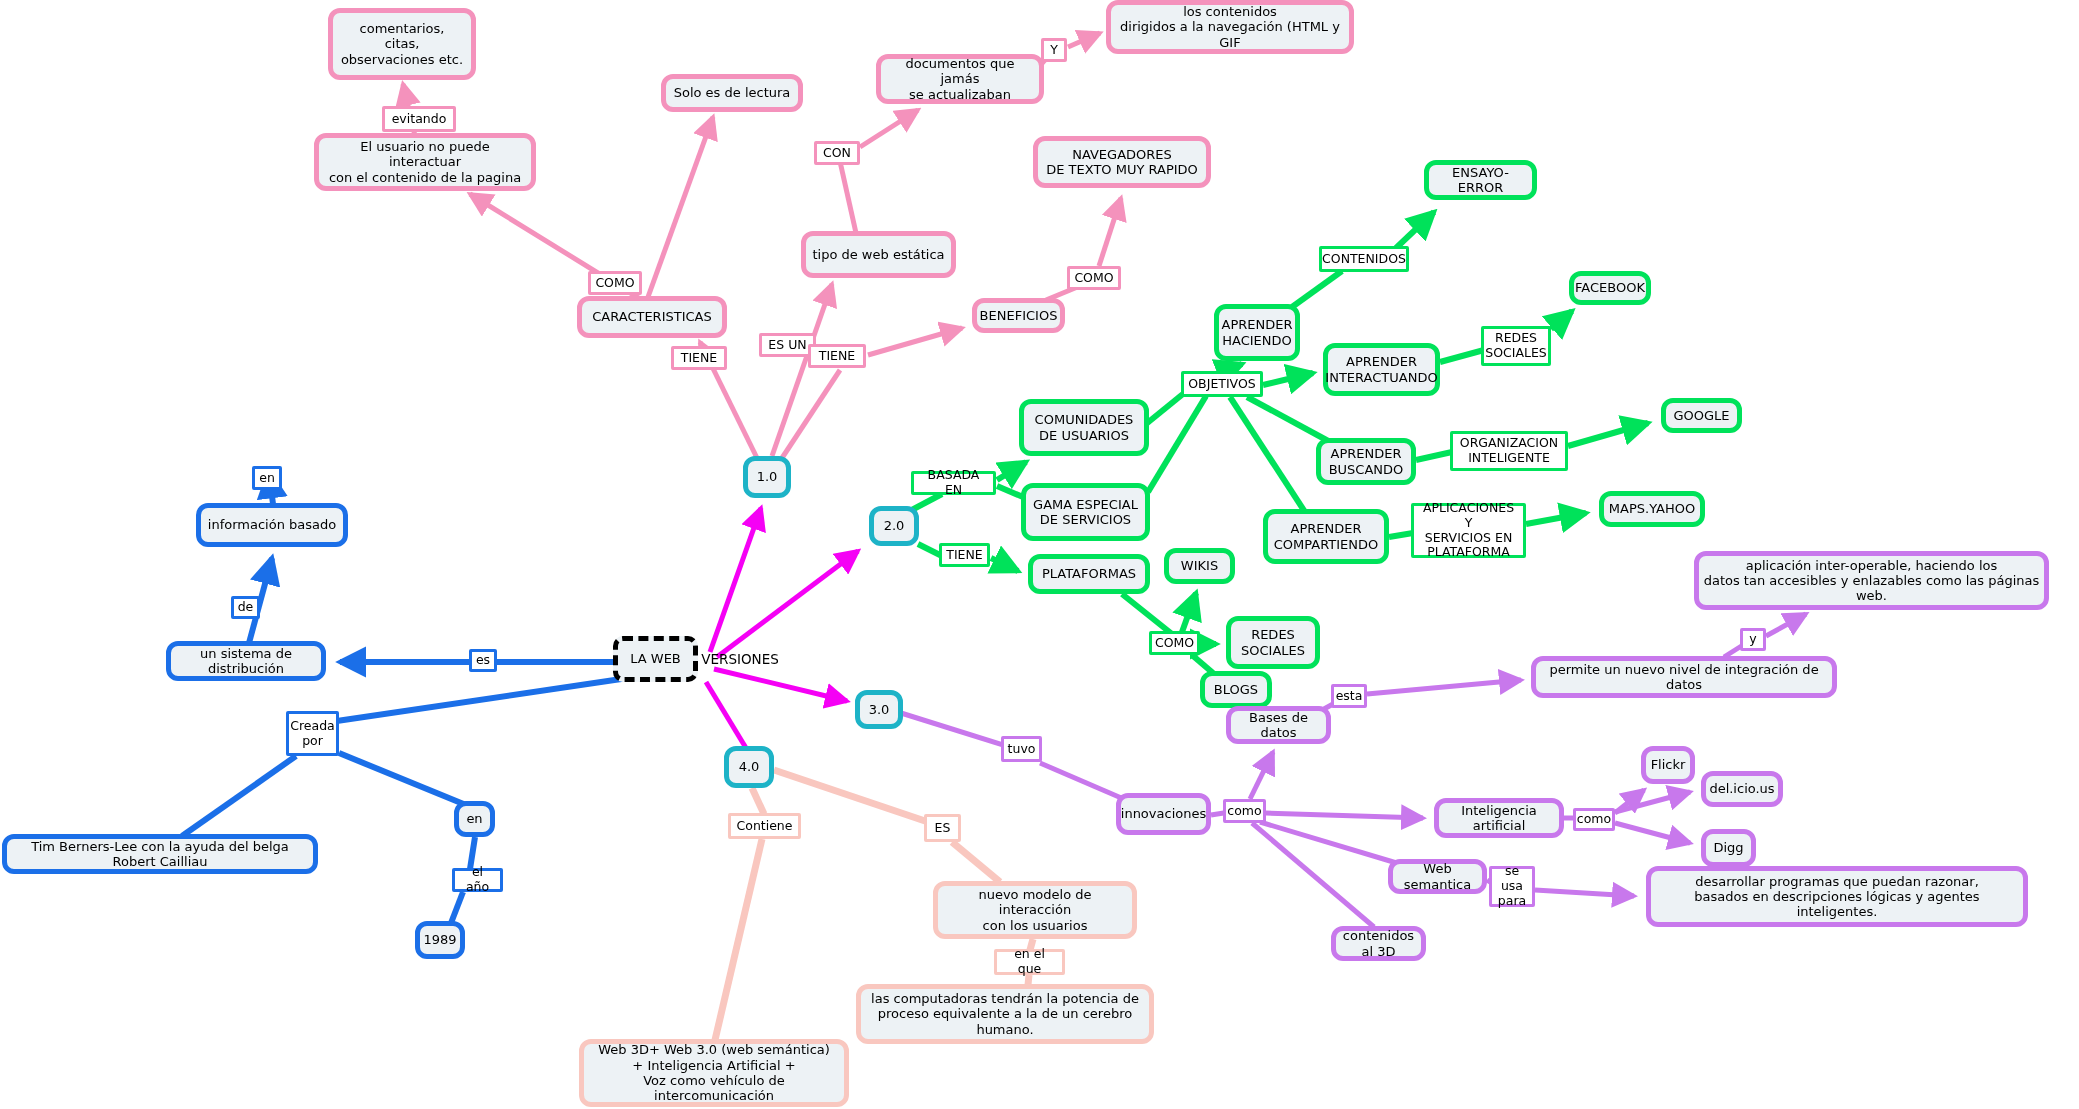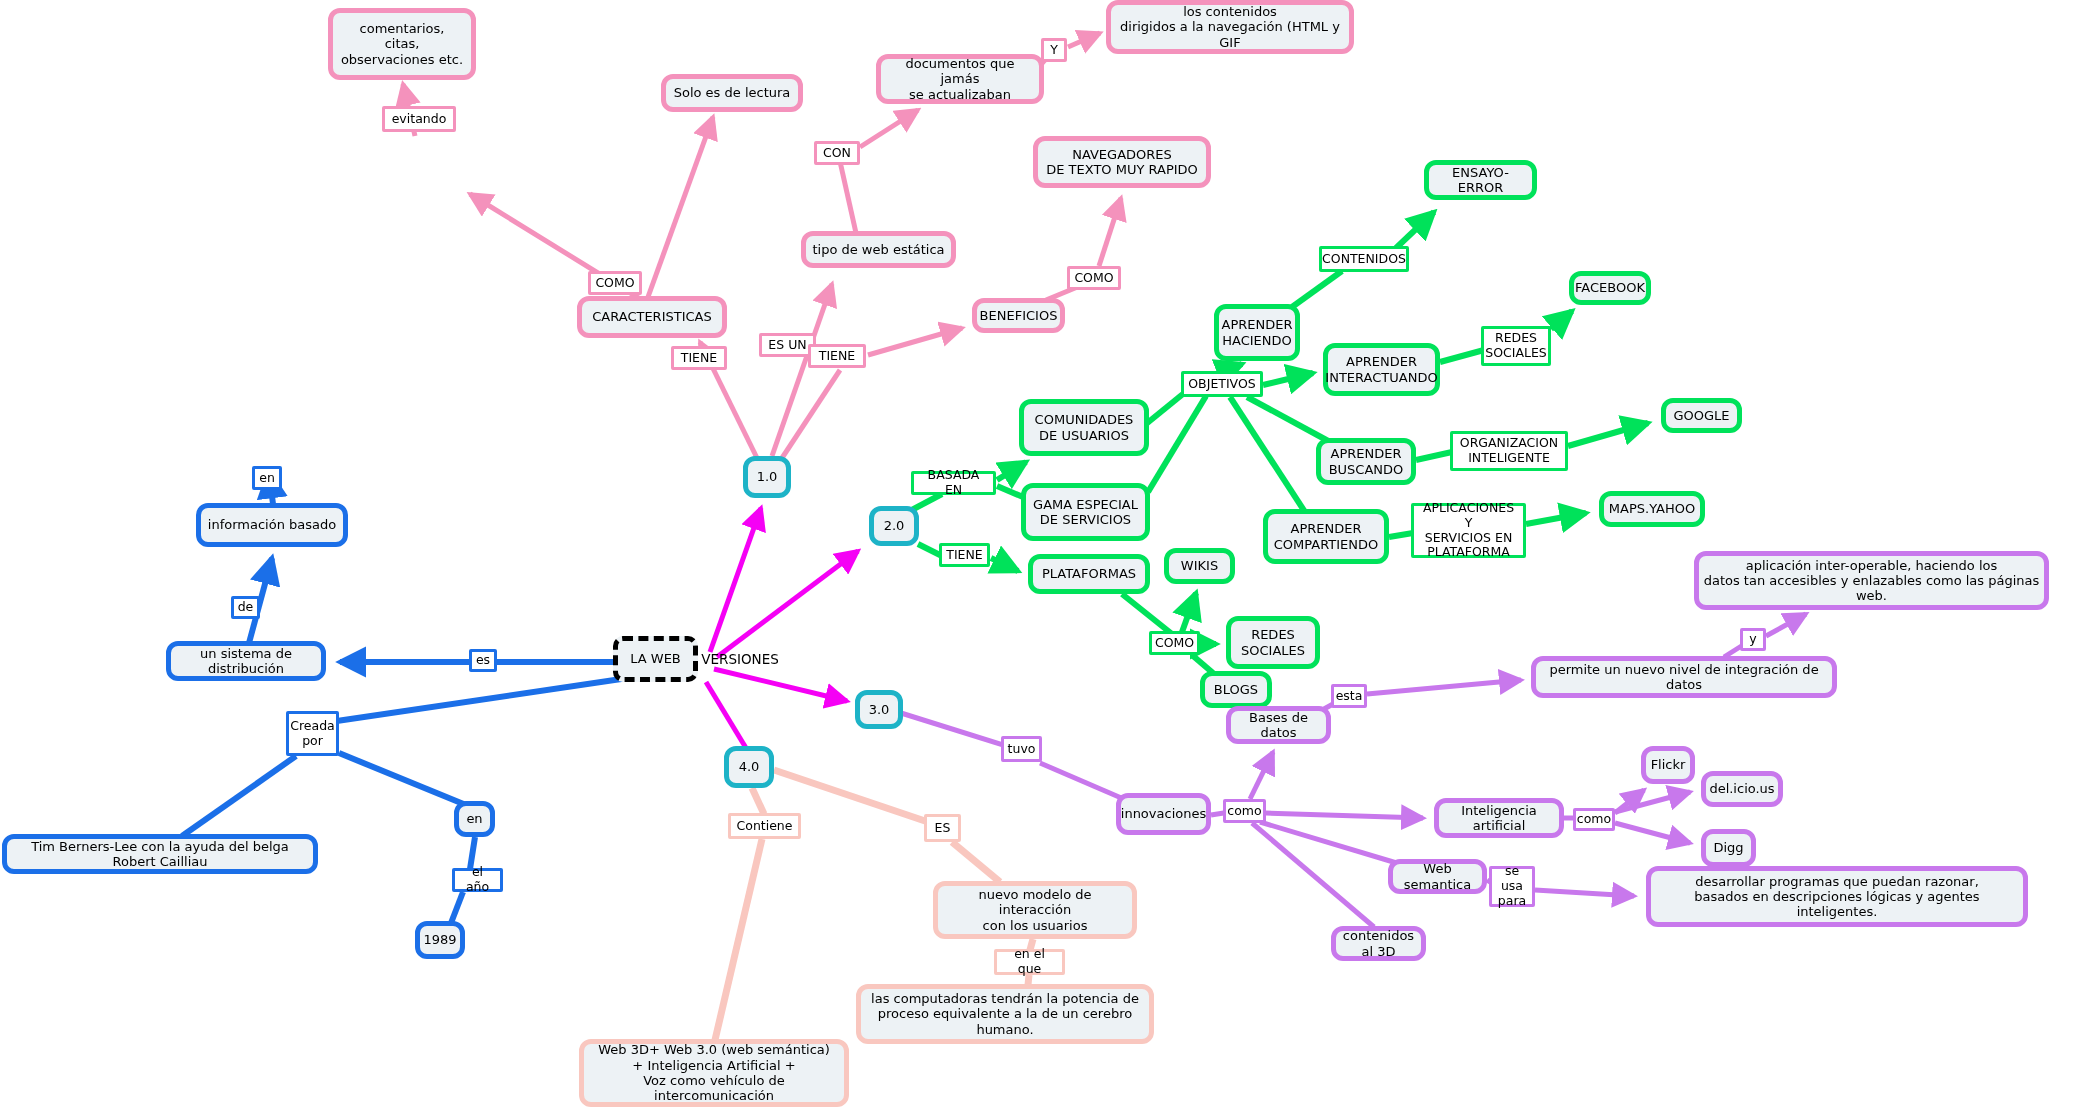--- a/index.html
+++ b/index.html
@@ -130,30 +130,32 @@
     <line x1="952" y1="842" x2="1000" y2="882"></line>
     <line x1="1033" y1="939" x2="1030" y2="950"></line>
     <line x1="1029" y1="975" x2="1028" y2="985"></line>
   </g>
 </svg>
 
 <div class="n rnd pink" style="left:328px;top:8px;width:148px;height:72px">comentarios,
 citas,
 observaciones etc.</div>
 <div class="n lbl pink" style="left:382px;top:106px;width:74px;height:26px">evitando</div>
+<div class="n rnd pink" style="left:314px;top:133px;width:222px;height:58px">El usuario no puede interactuar
+con el contenido de la pagina</div>
 <div class="n rnd pink" style="left:661px;top:74px;width:142px;height:38px">Solo es de lectura</div>
 <div class="n rnd pink" style="left:876px;top:54px;width:168px;height:50px">documentos que jamás
 se actualizaban</div>
 <div class="n lbl pink" style="left:1041px;top:38px;width:26px;height:24px">Y</div>
 <div class="n rnd pink" style="left:1106px;top:0px;width:248px;height:54px">los contenidos
 dirigidos a la navegación (HTML y GIF</div>
 <div class="n lbl pink" style="left:814px;top:141px;width:46px;height:24px">CON</div>
 <div class="n rnd pink" style="left:1033px;top:136px;width:178px;height:52px">NAVEGADORES
 DE TEXTO MUY RAPIDO</div>
-<div class="n rnd pink" style="left:801px;top:231px;width:155px;height:37px">tipo de web estática</div>
+<div class="n rnd pink" style="left:801px;top:231px;width:155px;height:47px">tipo de web estática</div>
 <div class="n lbl pink" style="left:1067px;top:266px;width:54px;height:24px">COMO</div>
 <div class="n lbl pink" style="left:588px;top:271px;width:54px;height:24px">COMO</div>
 <div class="n rnd pink" style="left:577px;top:296px;width:150px;height:42px">CARACTERISTICAS</div>
 <div class="n lbl pink" style="left:671px;top:346px;width:56px;height:24px">TIENE</div>
 <div class="n lbl pink" style="left:759px;top:333px;width:57px;height:24px">ES UN</div>
 <div class="n lbl pink" style="left:808px;top:344px;width:58px;height:24px">TIENE</div>
 <div class="n rnd pink" style="left:972px;top:298px;width:93px;height:35px">BENEFICIOS</div>
 
 <div class="n rnd teal" style="left:743px;top:456px;width:48px;height:42px">1.0</div>
 <div class="n rnd teal" style="left:869px;top:506px;width:50px;height:40px">2.0</div>

